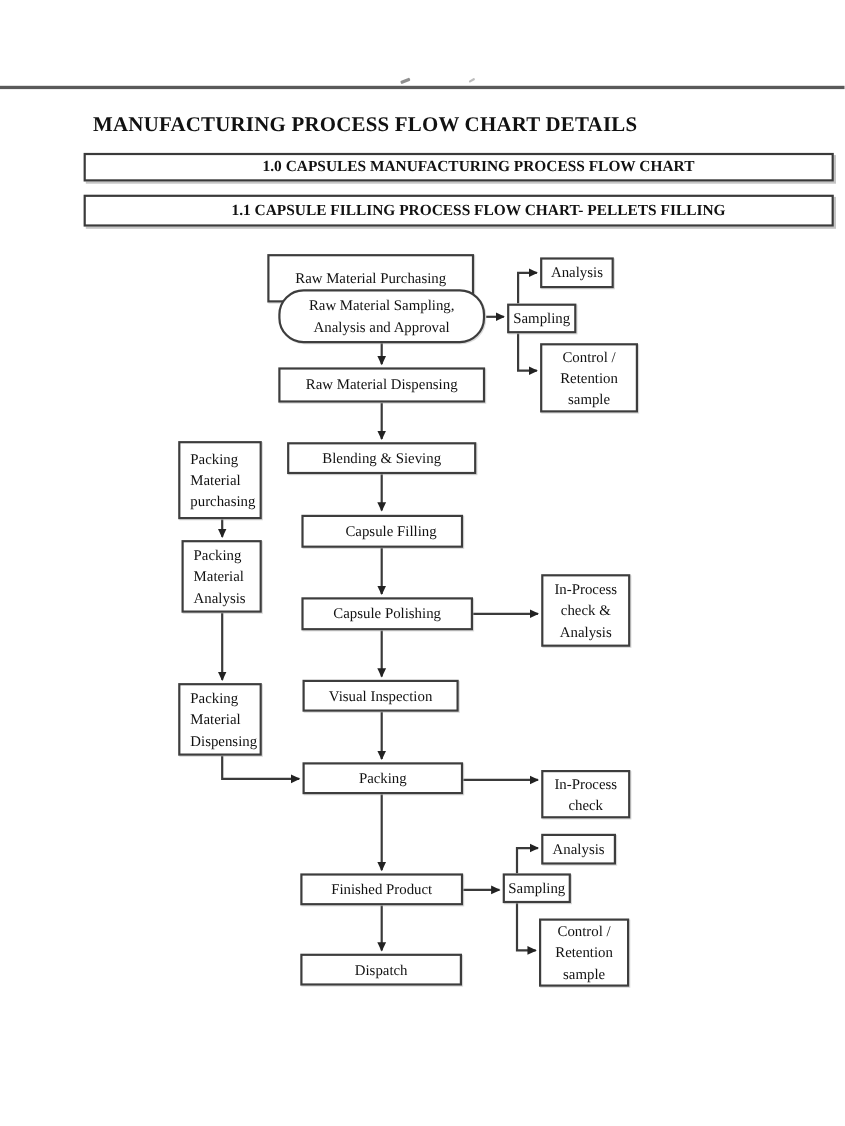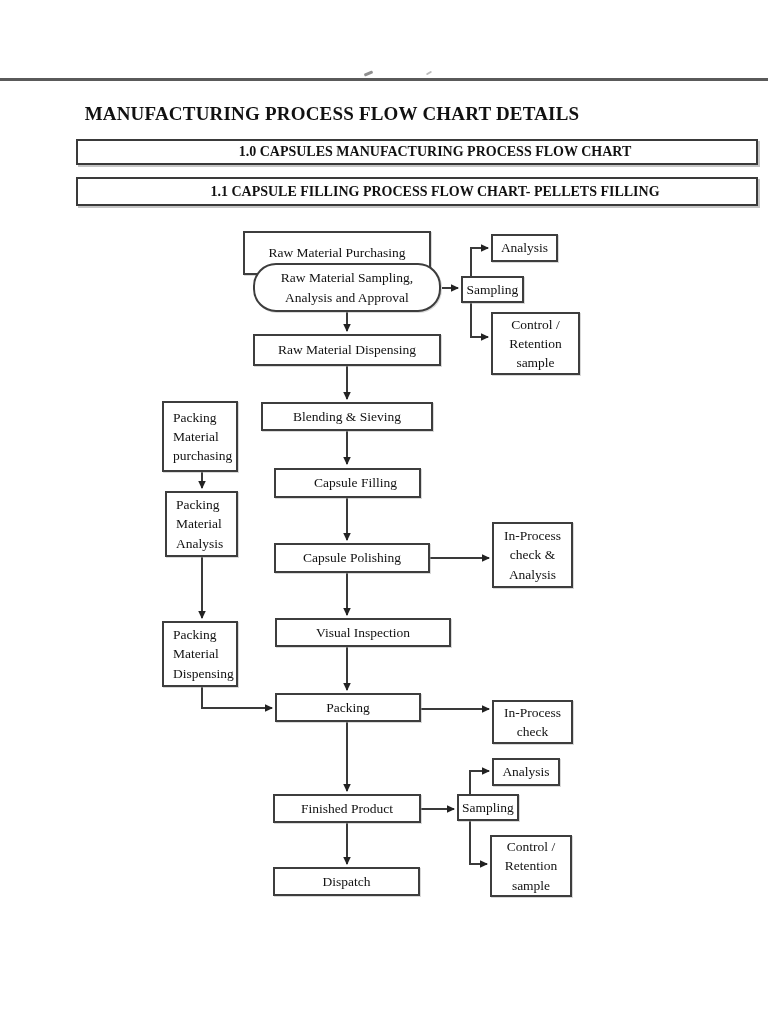--- a/index.html
+++ b/index.html
@@ -83,21 +83,21 @@
     <path d="M202,687 L202,708 L272,708" marker-end="url(#ah)"></path>
   </svg>
 
   <div class="node" style="left:243px;top:216px;width:188px;height:44px;margin-top:15px;">Raw Material Purchasing</div>
   <div class="node" style="left:253px;top:263px;width:188px;height:49px;border-radius:23px;">Raw Material Sampling,
 Analysis and Approval</div>
   <div class="node" style="left:261px;top:402px;width:172px;height:29px;">Blending &amp; Sieving</div>
   <div class="node" style="left:253px;top:334px;width:188px;height:32px;">Raw Material Dispensing</div>
   <div class="node" style="left:274px;top:468px;width:147px;height:30px;padding-left:16px;">Capsule Filling</div>
   <div class="node" style="left:274px;top:543px;width:156px;height:30px;">Capsule Polishing</div>
-  <div class="node" style="left:275px;top:618px;width:176px;height:29px;">Visual Inspection</div>
+  <div class="node" style="left:275px;top:618px;width:142px;height:29px;">Visual Inspection</div>
   <div class="node" style="left:275px;top:693px;width:146px;height:29px;">Packing</div>
   <div class="node" style="left:273px;top:867px;width:147px;height:29px;">Dispatch</div>
   <div class="node" style="left:273px;top:794px;width:148px;height:29px;">Finished Product</div>
 
   <div class="node left-align" style="left:162px;top:401px;width:76px;height:71px;">Packing
 Material
 purchasing</div>
   <div class="node left-align" style="left:165px;top:491px;width:73px;height:66px;">Packing
 Material
 Analysis</div>

